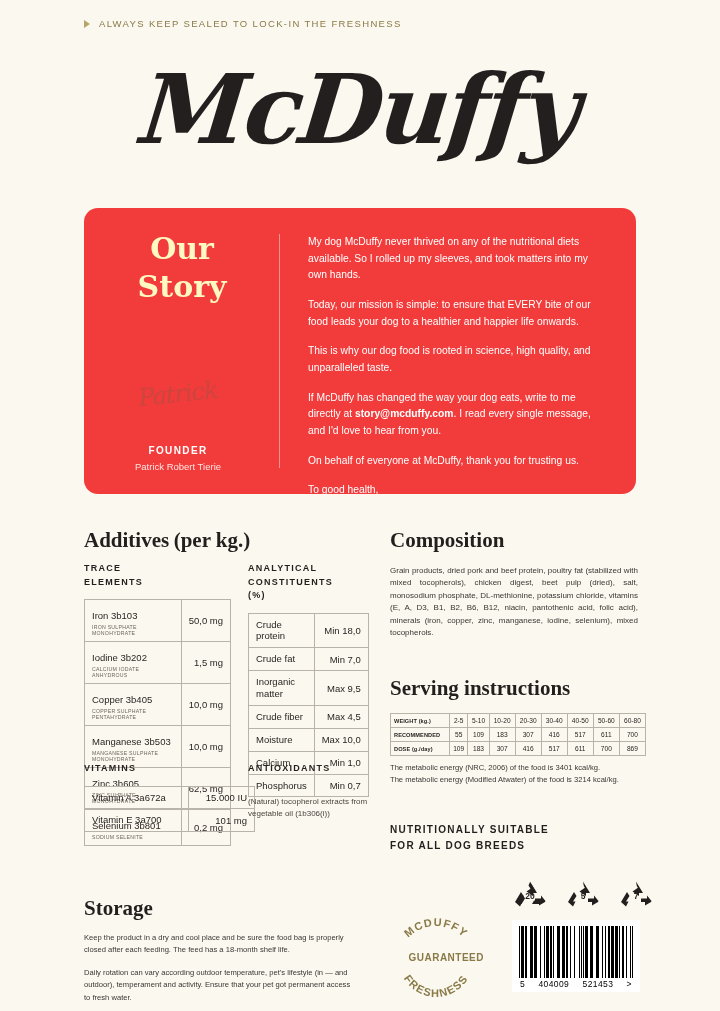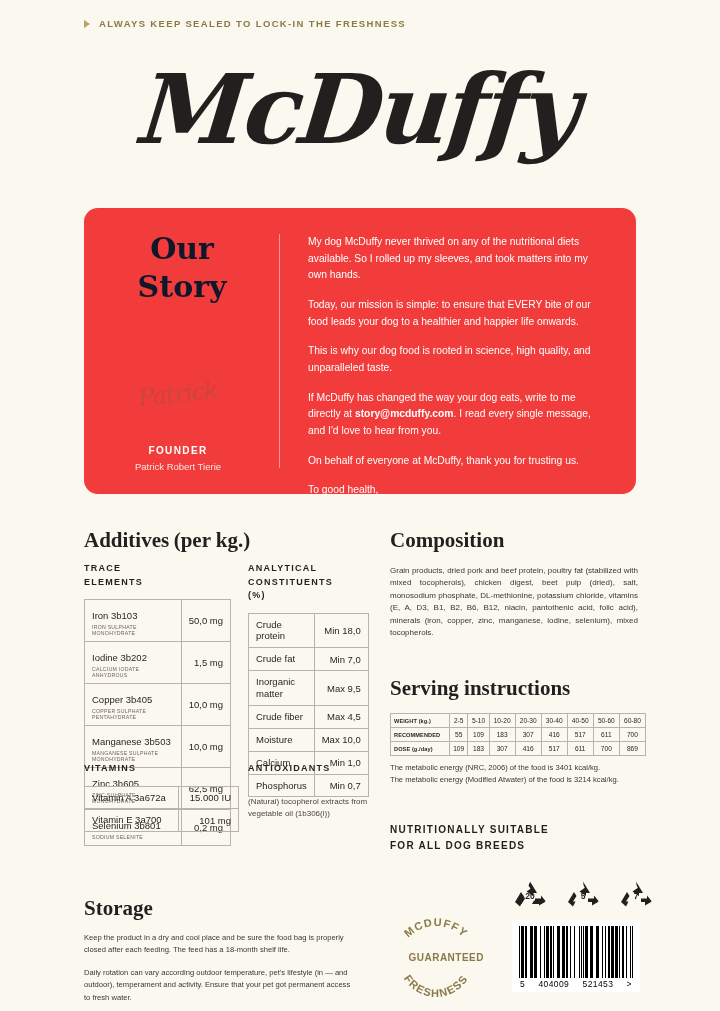--- a/index.html
+++ b/index.html
@@ -32,21 +32,21 @@
     gap: 9px;
   }
   .tri-icon {
     width: 0; height: 0;
     border-left: 6px solid #b8a36a;
     border-top: 4px solid transparent;
     border-bottom: 4px solid transparent;
   }
   .topbar-text {
     font-size: 9.5px;
-    font-weight: bold;
+    font-weight: normal;
     letter-spacing: 1.35px;
     color: #8a7a48;
   }
 
   
   .logo-wrap {
     position: absolute;
     left: 0; top: 62px;
     width: 720px;
     text-align: center;
@@ -86,21 +86,21 @@
     position: absolute;
     right: 0; top: 26px; bottom: 26px;
     width: 1px;
     background: rgba(255,255,255,0.45);
   }
   .story-title {
     font-family: "DejaVu Serif", serif;
     font-weight: bold;
     font-size: 30px;
     line-height: 1.28;
-    color: #0f172a;
+    color: #fef9c3;
     text-align: center;
     padding: 0 11px;
   }
   .signature {
     position: absolute;
     left: 0; right: 8px;
     top: 172px;
     text-align: center;
     font-family: "DejaVu Serif", serif;
     font-style: italic;
@@ -166,21 +166,21 @@
     vertical-align: middle;
   }
   .cell-name { font-size: 9.5px; color: #231f1e; line-height: 1.25; }
   .cell-sub  { font-size: 5.2px; letter-spacing: .25px; color: #6d675f; display: block; margin-top: 1px; }
   .cell-val  { font-size: 9.5px; text-align: right; white-space: nowrap; }
 
   
   .additives { position: absolute; left: 84px; top: 528px; width: 268px; }
   .trace-col { position: absolute; left: 84px; top: 562px; width: 147px; }
   .anc-col   { position: absolute; left: 248px; top: 562px; width: 104px; }
-  .vit-col   { position: absolute; left: 84px; top: 762px; width: 155px; }
+  .vit-col   { position: absolute; left: 84px; top: 762px; width: 171px; }
   .anti-col  { position: absolute; left: 248px; top: 762px; width: 120px; }
   .anti-text { font-size: 8px; color: #4b4641; line-height: 1.5; margin-top: 20px; }
 
   
   .composition { position: absolute; left: 390px; top: 528px; width: 248px; }
   .comp-text {
     font-size: 8px;
     line-height: 1.55;
     color: #3a3633;
     margin-top: 12px;

